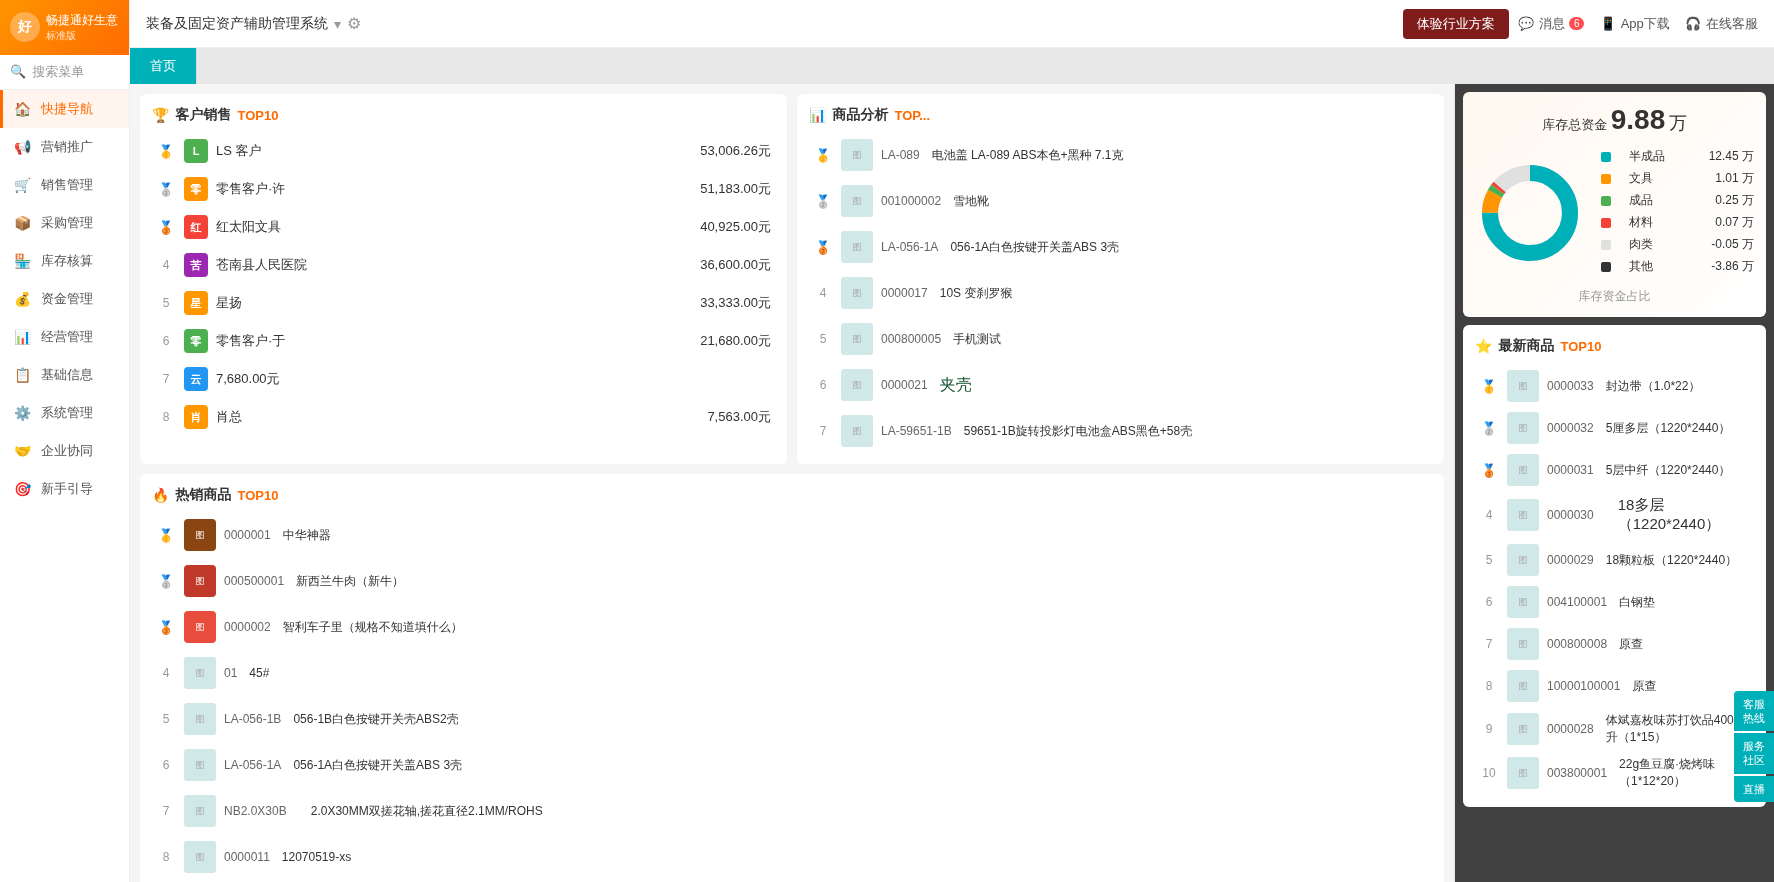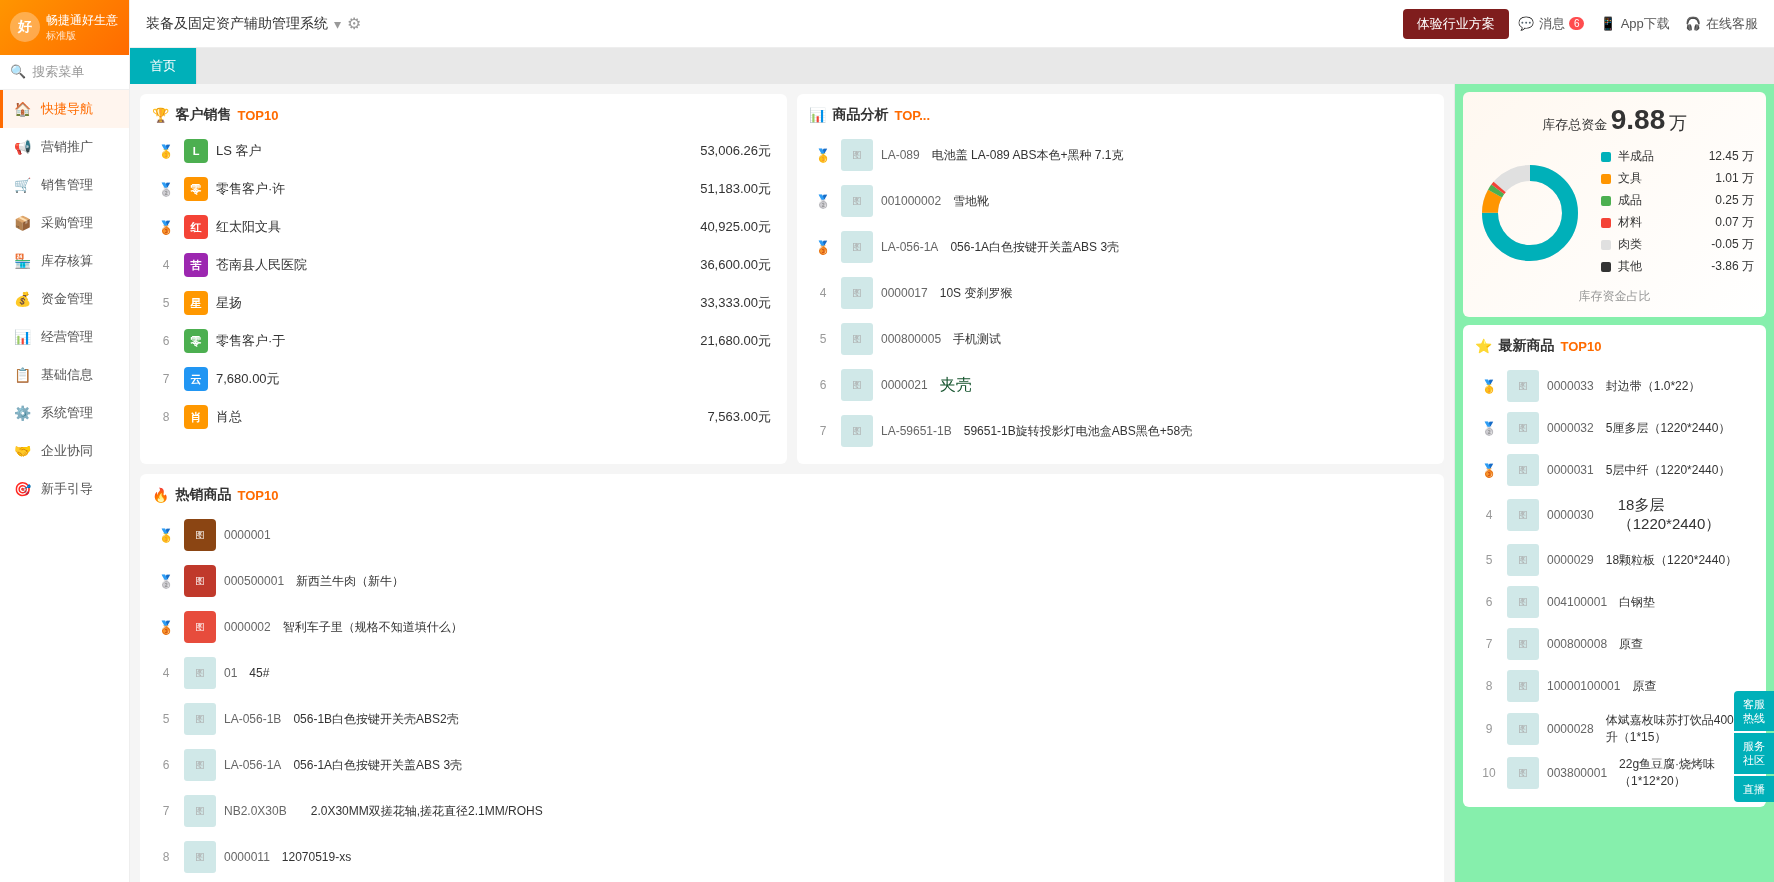--- a/index.html
+++ b/index.html
@@ -143,21 +143,21 @@
       display: flex;
       flex-direction: column;
       gap: 10px;
     }
 
     
     .right-panel {
       width: 320px;
       flex-shrink: 0;
       overflow-y: auto;
-      background: #86efac;
+      background: #404040;
       padding: 8px;
       display: flex;
       flex-direction: column;
       gap: 8px;
       border-left: 1px solid #e8e8e8;
     }
 
     
     .card {
       background: #fff;
@@ -245,21 +245,21 @@
 
     
     .donut-section {
       display: flex; gap: 16px; align-items: center;
     }
     .donut-chart {
       flex-shrink: 0;
     }
     .donut-legend { flex: 1; }
     .legend-item {
-      display: flex; align-items: center; gap: 7px;
+      display: flex; align-items: center; gap: 18px;
       margin-bottom: 5px; font-size: 12px;
     }
     .legend-dot {
       width: 10px; height: 10px; border-radius: 2px; flex-shrink: 0;
     }
     .legend-label { flex: 1; color: #333; }
     .legend-value { color: #333; font-weight: 500; }
 
     .inventory-footer {
       text-align: center;
@@ -531,20 +531,21 @@
           <span>热销商品</span>
           <span class="top10-label">TOP10</span>
         </div>
         <div class="product-list" id="hot-products-list">
             <div class="product-item">
     <span class="rank-medal">🥇</span>
     <div class="product-thumb" style="background:#8B4513">
                 <span style="font-size:9px;color:#fff">图</span>
               </div>
     <span style="color:#666;font-size:12px">0000001</span>
+    <span style="flex:1;color:#333;font-size:12px;margin-left:4px">中华神器</span>
   </div>
             <div class="product-item">
     <span class="rank-medal">🥈</span>
     <div class="product-thumb" style="background:#c0392b">
                 <span style="font-size:9px;color:#fff">图</span>
               </div>
     <span style="color:#666;font-size:12px">000500001</span>
     <span style="flex:1;color:#333;font-size:12px;margin-left:4px">新西兰牛肉（新牛）</span>
   </div>
             <div class="product-item">

